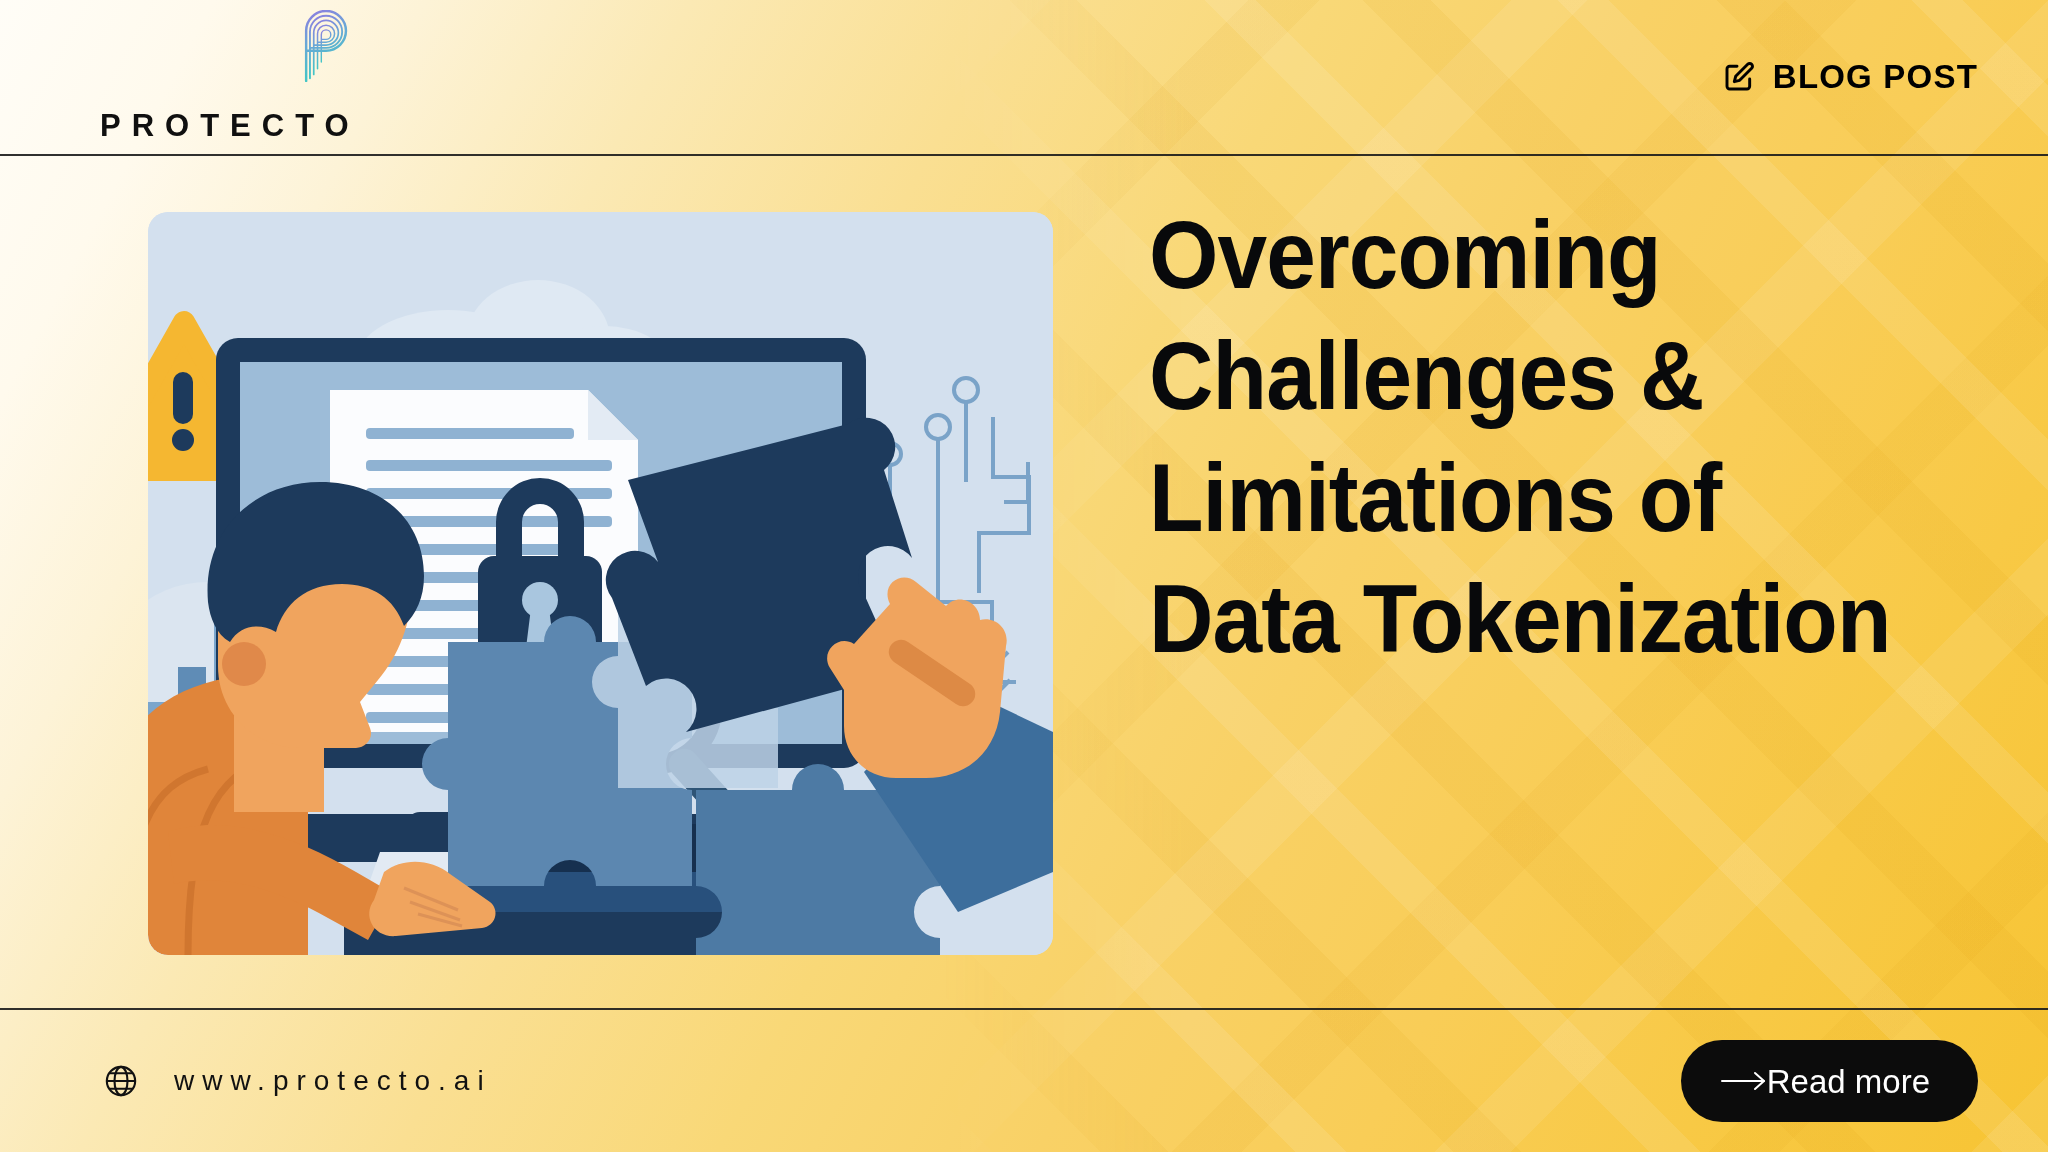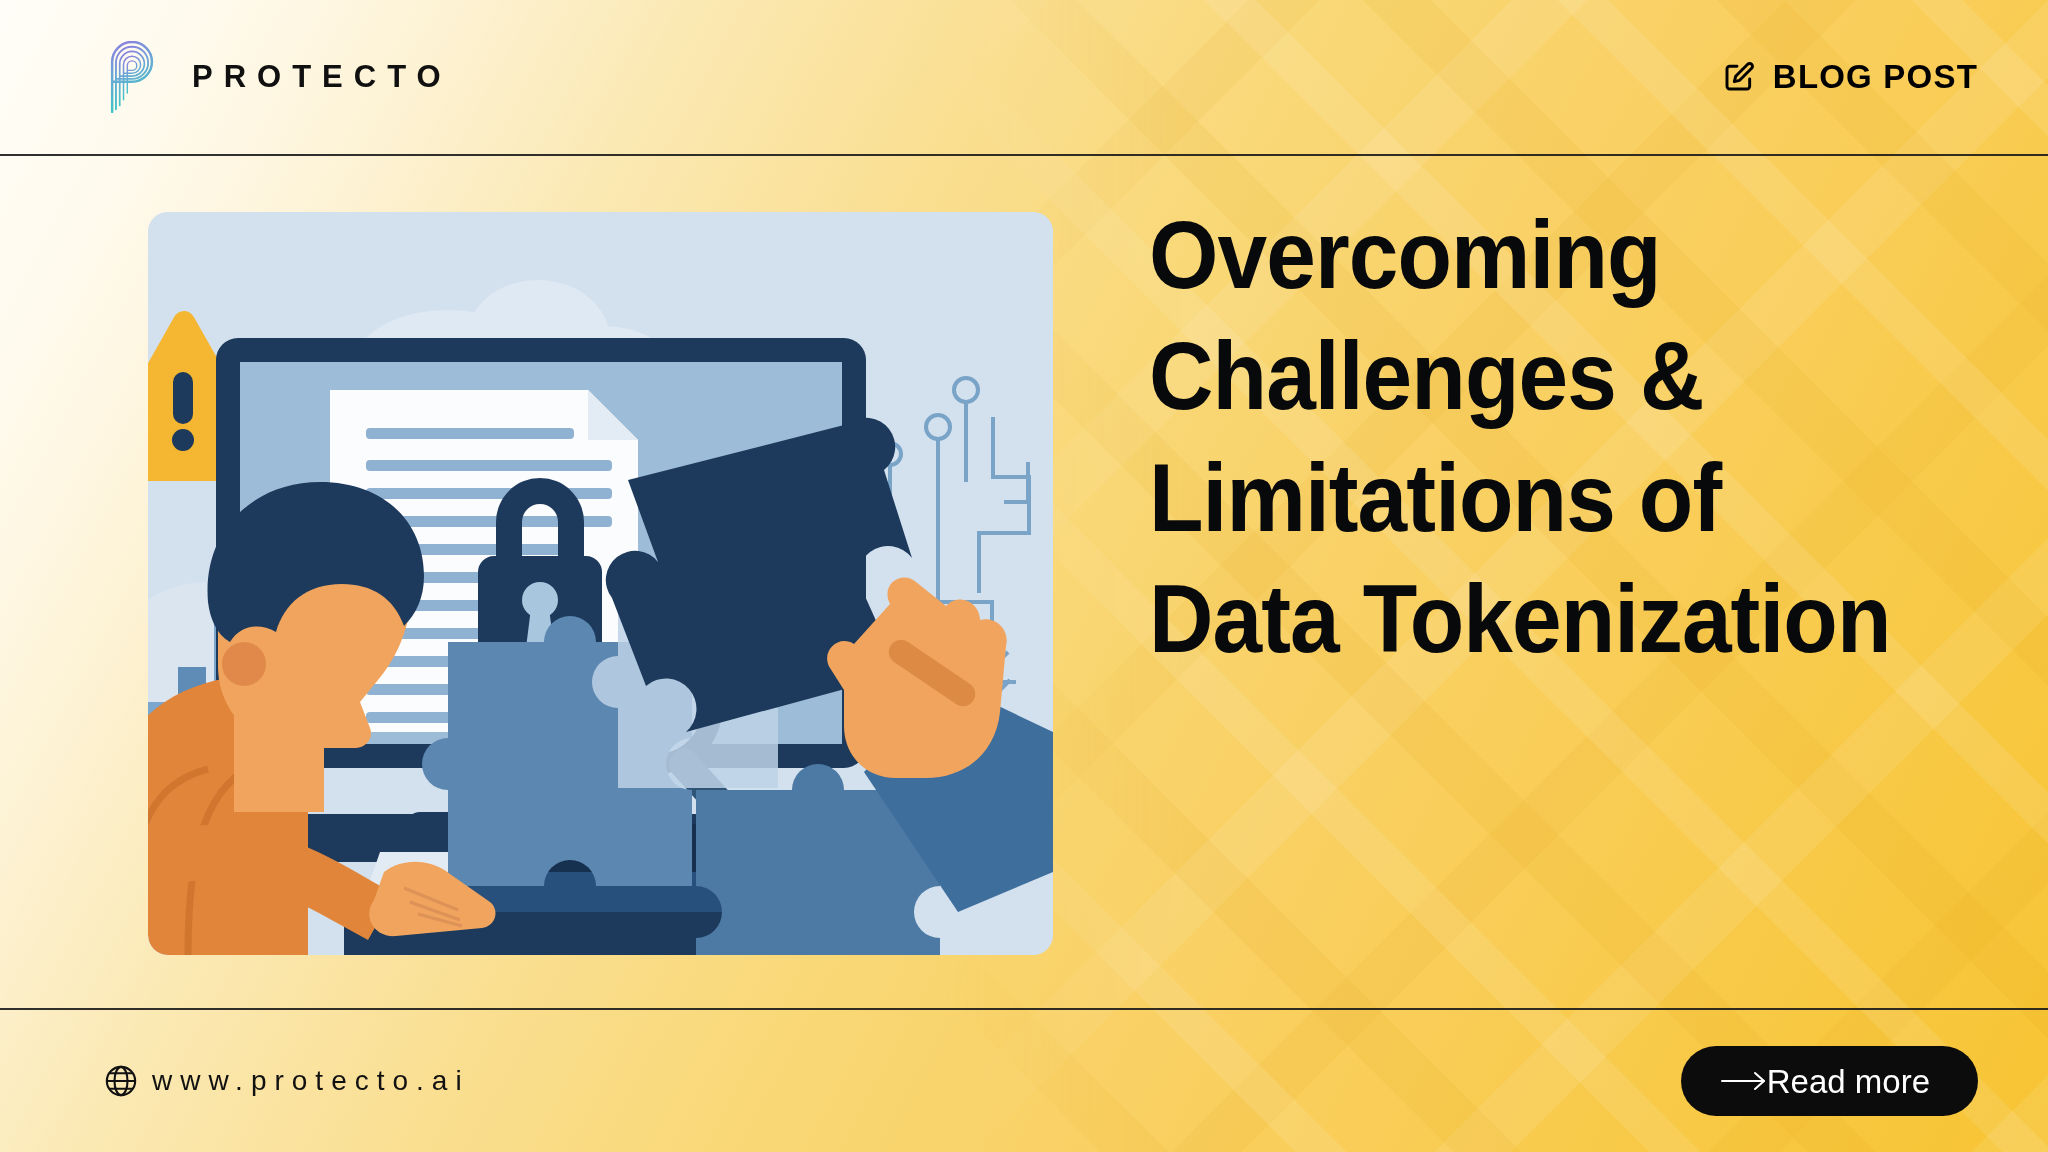--- a/index.html
+++ b/index.html
@@ -52,21 +52,21 @@
   }
   .rule.top{ top:154px; }
   .rule.bottom{ top:1008px; }
 
   
   .header{
     position:absolute; top:0; left:0; right:0; height:154px;
     display:flex; align-items:center; justify-content:space-between;
     padding:0 70px 0 100px;
   }
-  .brand{ display:flex; align-items:center; gap:26px; }
+  .brand{ display:flex; align-items:flex-end; gap:26px;flex-direction:column; }
   .brand-mark{ width:66px; height:72px; display:block; }
   .brand-name{
     font-size:31px; font-weight:700; color:#101010;
     letter-spacing:11px; white-space:nowrap;
   }
   .badge{ display:flex; align-items:center; gap:18px; }
   .badge-icon{ width:32px; height:32px; display:block; }
   .badge-label{
     font-size:33px; font-weight:800; color:#000;
     letter-spacing:1.2px; white-space:nowrap;
@@ -93,31 +93,31 @@
     font-stretch:condensed;
     transform:scaleX(.93); transform-origin:left top;
   }
 
   
   .footer{
     position:absolute; left:0; right:0; top:1010px; bottom:0;
     display:flex; align-items:center; justify-content:space-between;
     padding:0 70px 0 104px;
   }
-  .site{ display:flex; align-items:center; gap:14px; }
+  .site{ display:flex; align-items:center; gap:36px; }
   .globe{ width:34px; height:34px; display:block; }
   .site-url{
     font-size:28px; font-weight:500; color:#111;
     letter-spacing:8px; white-space:nowrap;
   }
   .cta{
     display:flex; align-items:center; 
     background:#0c0c0c; color:#fff;
     border:none; border-radius:50px;
-    height:70px; padding:0 48px 0 40px;
+    height:82px; padding:0 48px 0 40px;
     font-size:33px; font-family:"Liberation Sans", sans-serif;
     cursor:pointer; white-space:nowrap;
   }
   .cta-arrow{ width:46px; height:22px; display:block; }
   .cta-label{ line-height:1; }
 </style>
 </head>
 <body>
 
 <div class="bg-base"></div>

